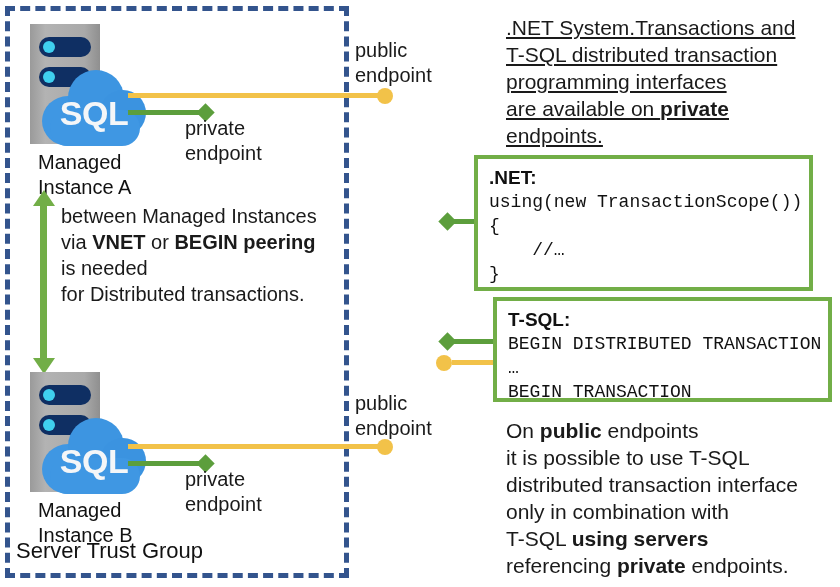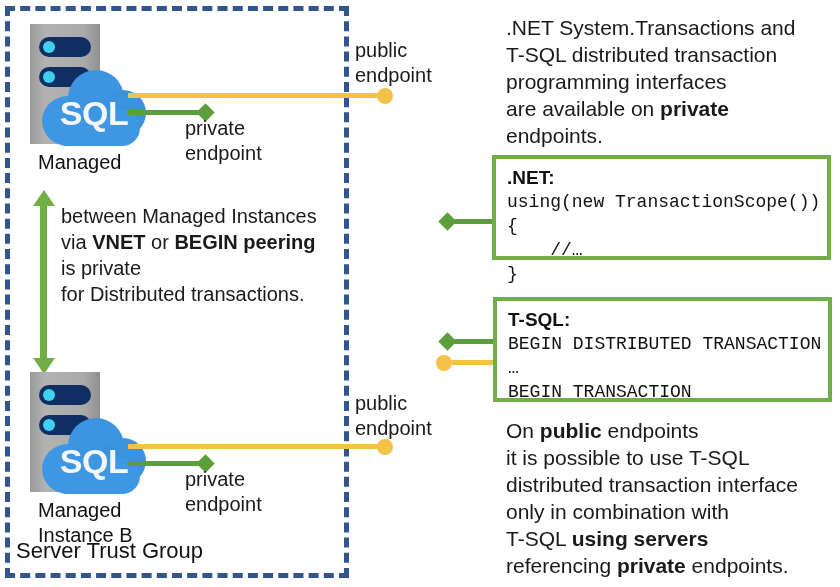--- a/index.html
+++ b/index.html
@@ -120,20 +120,21 @@
     </div>
     <div class="cloud">
       <div class="lobe l1"></div>
       <div class="lobe l2"></div>
       <div class="lobe l3"></div>
       <div class="base"></div>
       <div class="sql">SQL</div>
     </div>
     <div class="mi-label">
       <div>Managed</div>
+      <div>Instance A</div>
     </div>
   </div>
 
   <div class="line yellow" style="left:128px;top:93px;width:258px;"></div>
   <div class="endcap-circle" style="left:377px;top:88px;"></div>
   <div class="txt label-ep" style="left:355px;top:38px;">
     <div>public</div>
     <div>endpoint</div>
   </div>
 
@@ -144,21 +145,21 @@
     <div>endpoint</div>
   </div>
 
   <div class="varrow up" style="left:33px;top:190px;"></div>
   <div class="vbar" style="left:40px;top:203px;height:158px;"></div>
   <div class="varrow down" style="left:33px;top:358px;"></div>
 
   <div class="txt note" style="left:61px;top:203px;width:290px;">
     <div>between Managed Instances</div>
     <div><span>via </span><b>VNET</b><span> or </span><b>BEGIN peering</b></div>
-    <div>is private</div>
+    <div>is needed</div>
     <div>for Distributed transactions.</div>
   </div>
 
   <div class="mi" style="left:14px;top:372px;">
     <div class="chassis">
       <div class="bar b1">
         <div class="led"></div>
       </div>
       <div class="bar b2">
         <div class="led"></div>
@@ -184,32 +185,32 @@
     <div>endpoint</div>
   </div>
 
   <div class="line green" style="left:128px;top:461px;width:75px;"></div>
   <div class="endcap-diamond" style="left:199px;top:457px;"></div>
   <div class="txt label-ep" style="left:185px;top:467px;">
     <div>private</div>
     <div>endpoint</div>
   </div>
 
-  <div class="txt right-note" style="left:506px;top:14px;width:330px;">
+  <div class="txt right-note" style="left:506px;top:14px;width:330px;text-decoration:underline;">
     <div>.NET System.Transactions and</div>
     <div>T-SQL distributed transaction</div>
     <div>programming interfaces</div>
     <div><span>are available on </span><b>private</b></div>
     <div>endpoints.</div>
   </div>
 
   <div class="line green" style="left:452px;top:219px;width:44px;"></div>
   <div class="endcap-diamond" style="left:441px;top:215px;"></div>
 
-  <div class="codebox" style="left:492px;top:155px;width:339px;height:105px;">
+  <div class="codebox" style="left:474px;top:155px;width:339px;height:136px;">
     <div class="inner">
       <div class="ttl">.NET:</div>
       <div class="code">using(new TransactionScope())</div>
       <div class="code">{</div>
       <div class="code">    //…</div>
       <div class="code">}</div>
     </div>
   </div>
 
   <div class="line green" style="left:452px;top:339px;width:44px;"></div>

